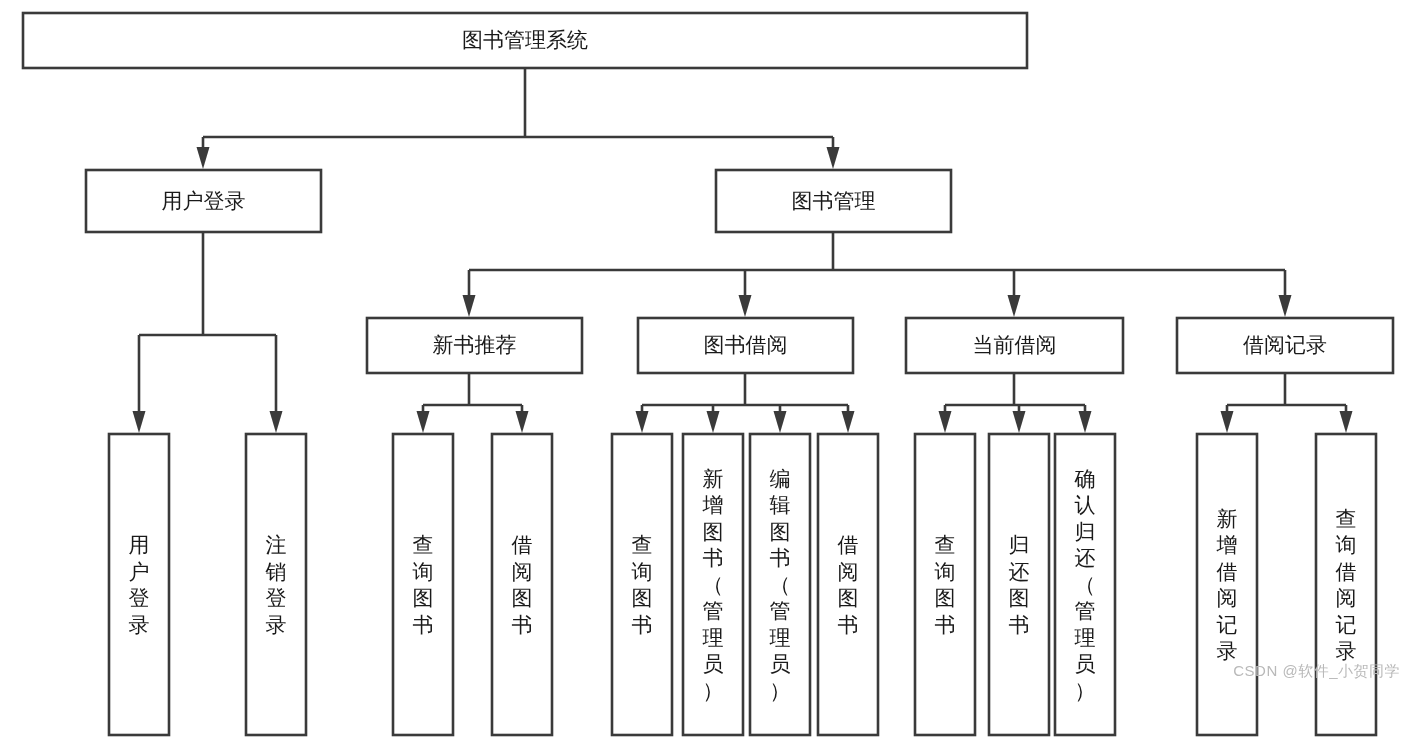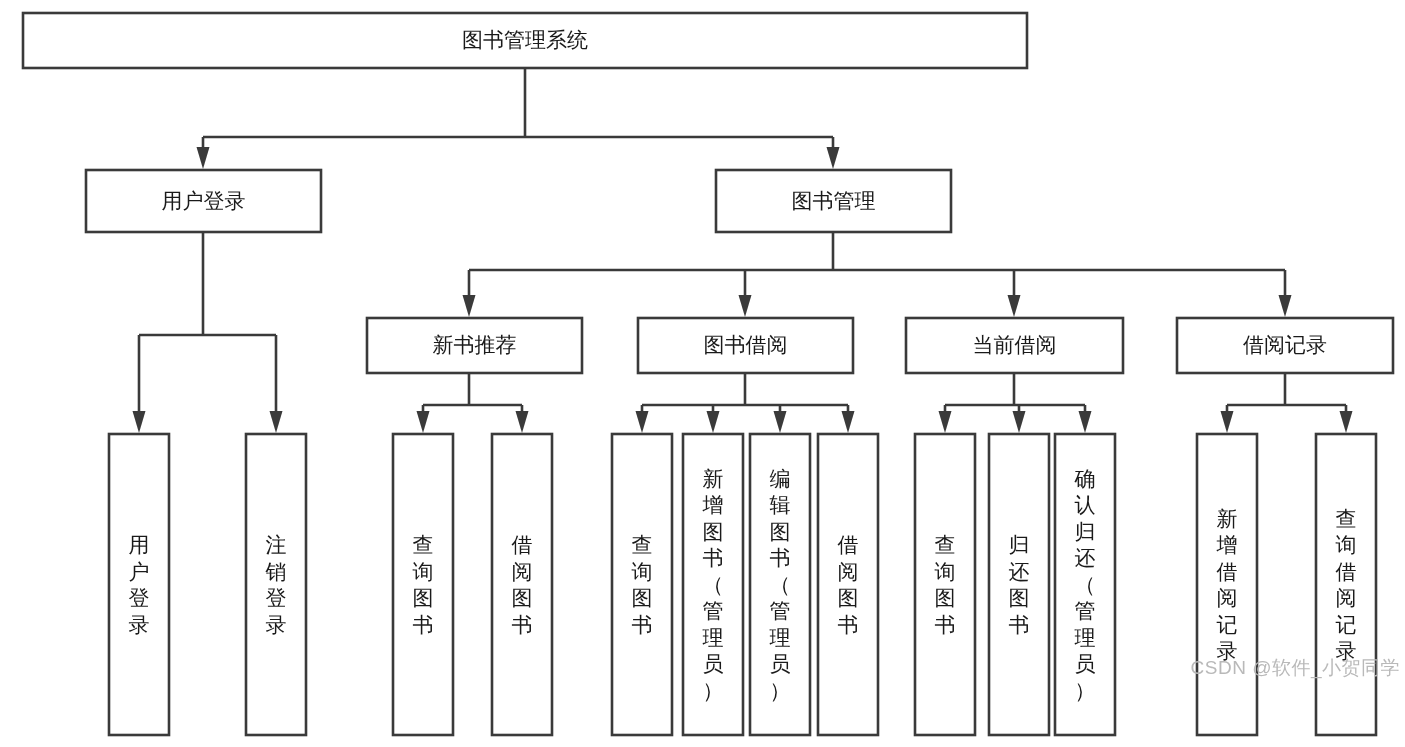--- a/index.html
+++ b/index.html
@@ -53,21 +53,21 @@
     fill: #1a1a1a;
     font-family: "Liberation Sans", "DejaVu Sans", sans-serif;
     font-size: 21px;
     text-anchor: middle;
   }
   .watermark {
     position: absolute;
     right: 10px;
     bottom: 6px;
     font-family: "Liberation Sans", "DejaVu Sans", sans-serif;
-    font-size: 19px;
+    font-size: 15px;
     color: #b9b9b9;
     white-space: nowrap;
     letter-spacing: 0.5px;
     pointer-events: none;
   }
 </style>
 </head>
 <body>
 
 <div id="diagram-root">

